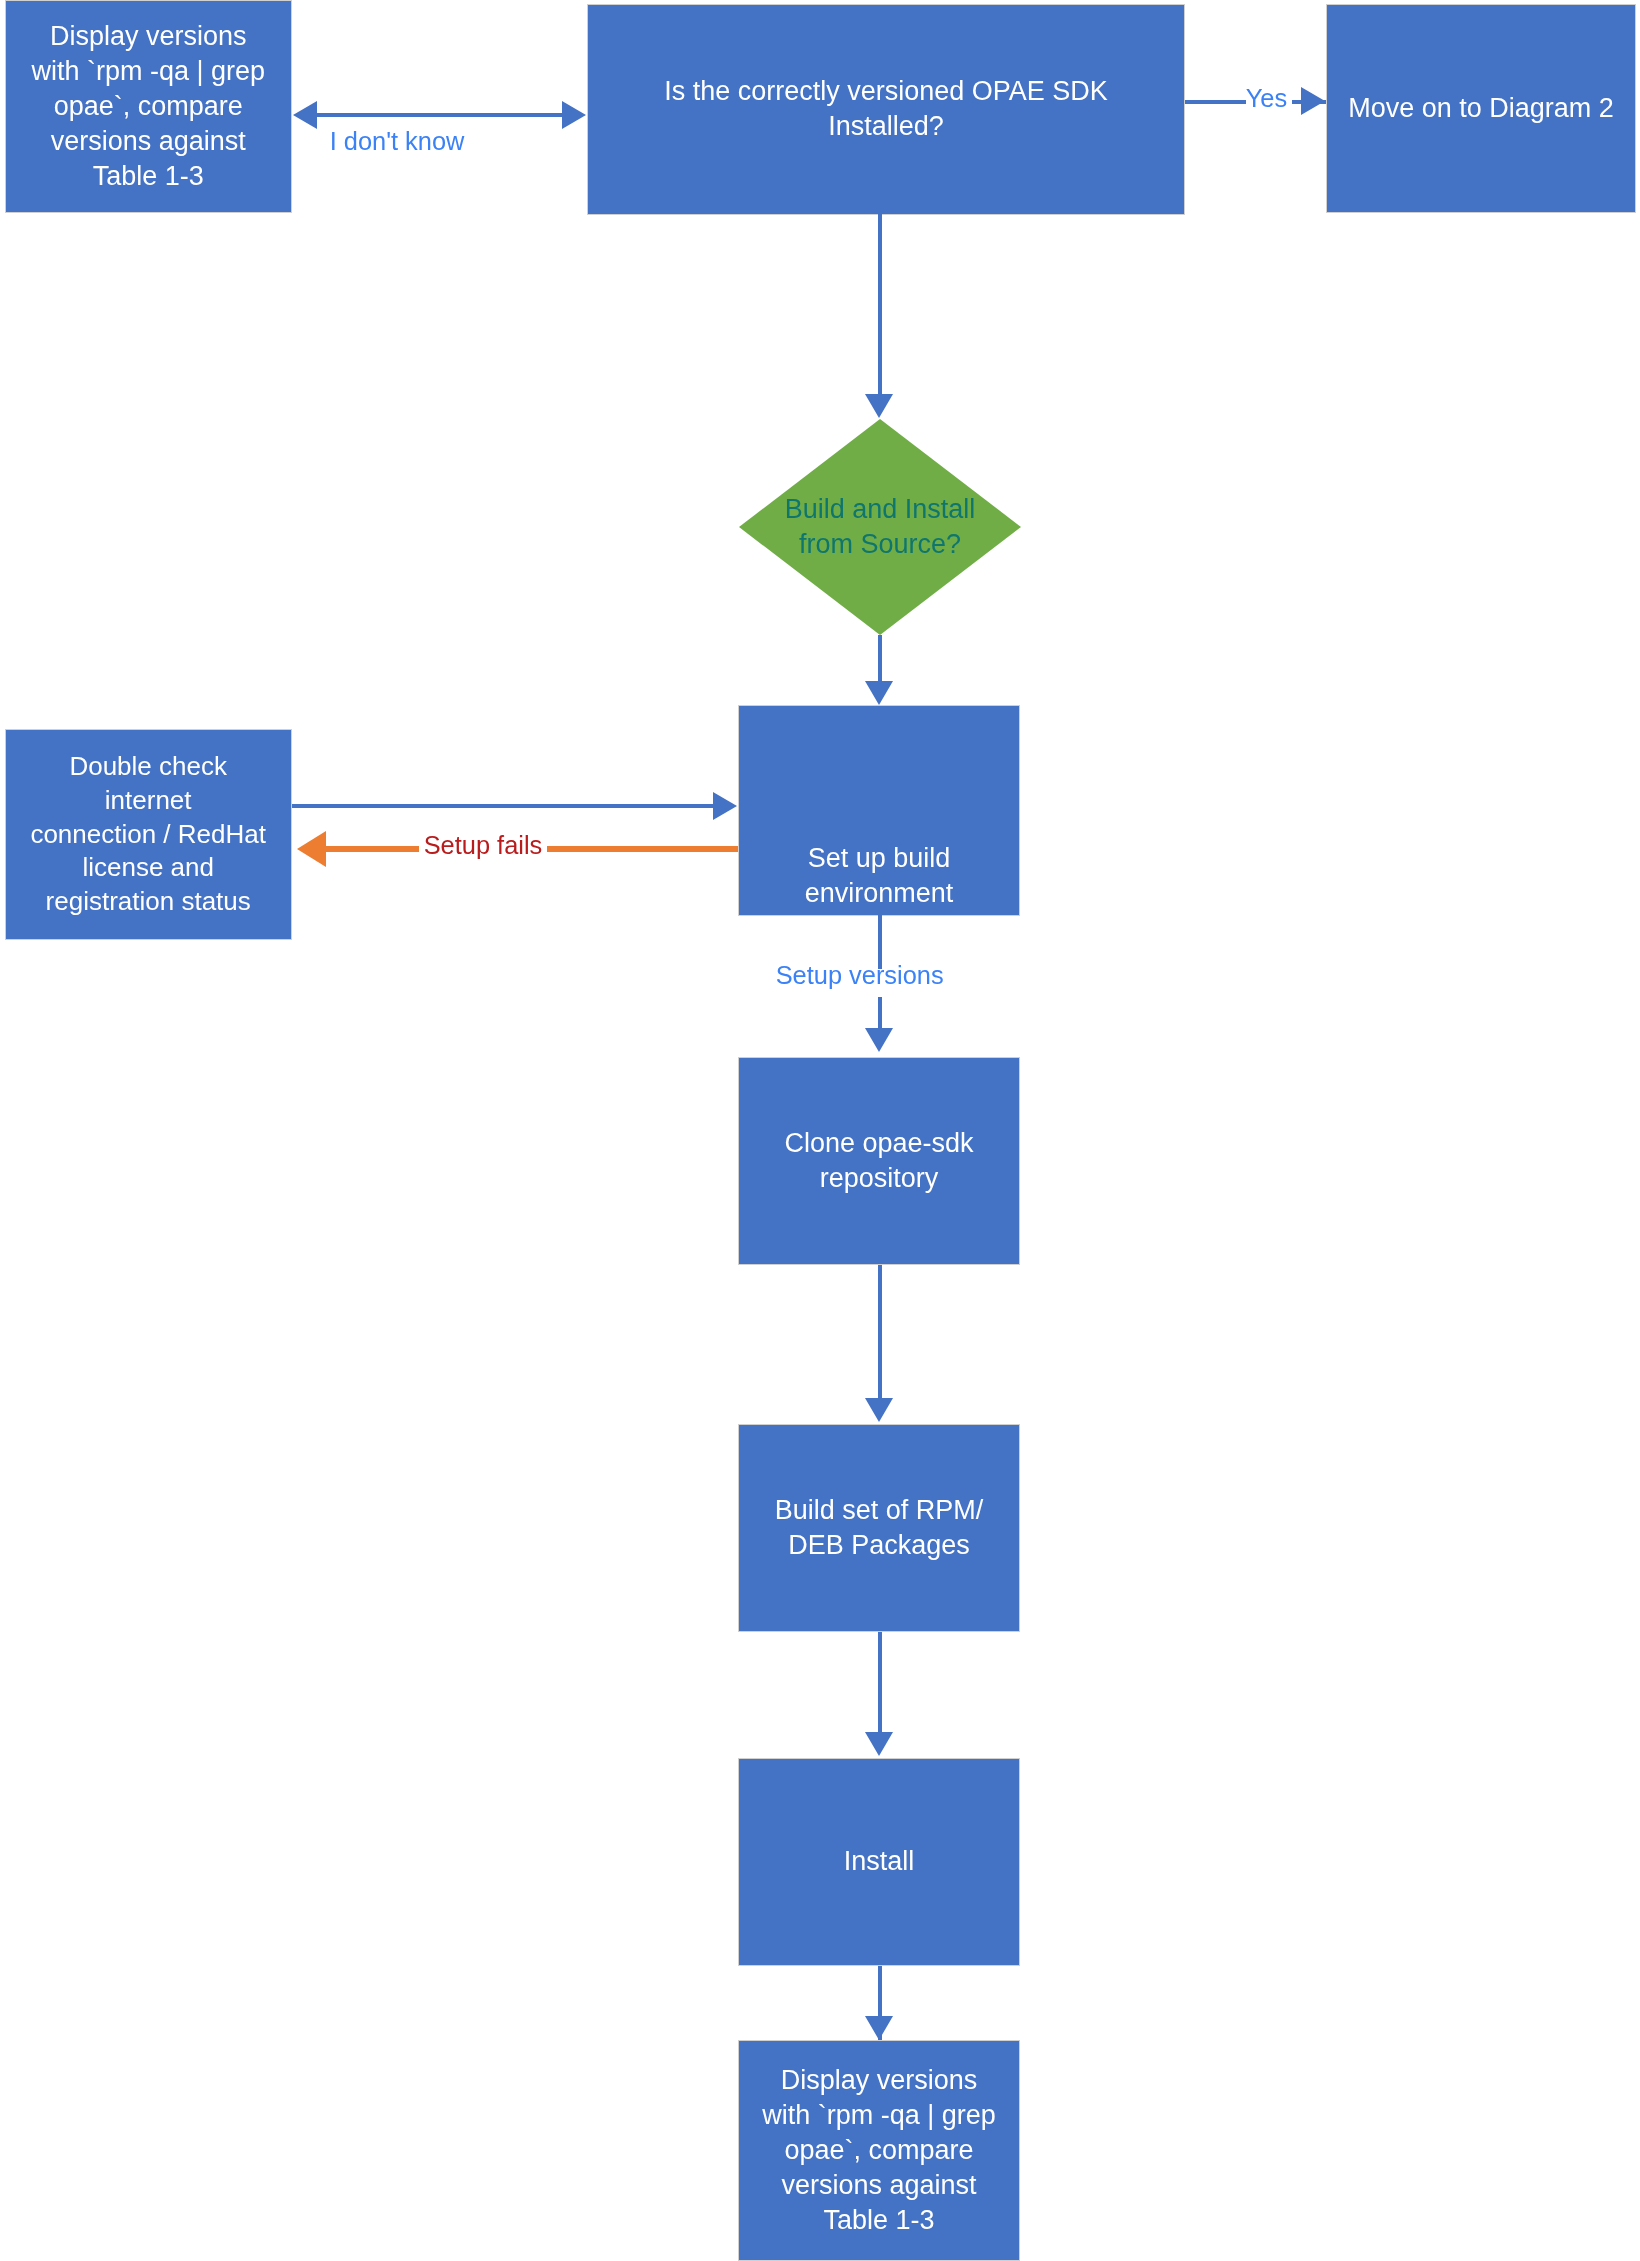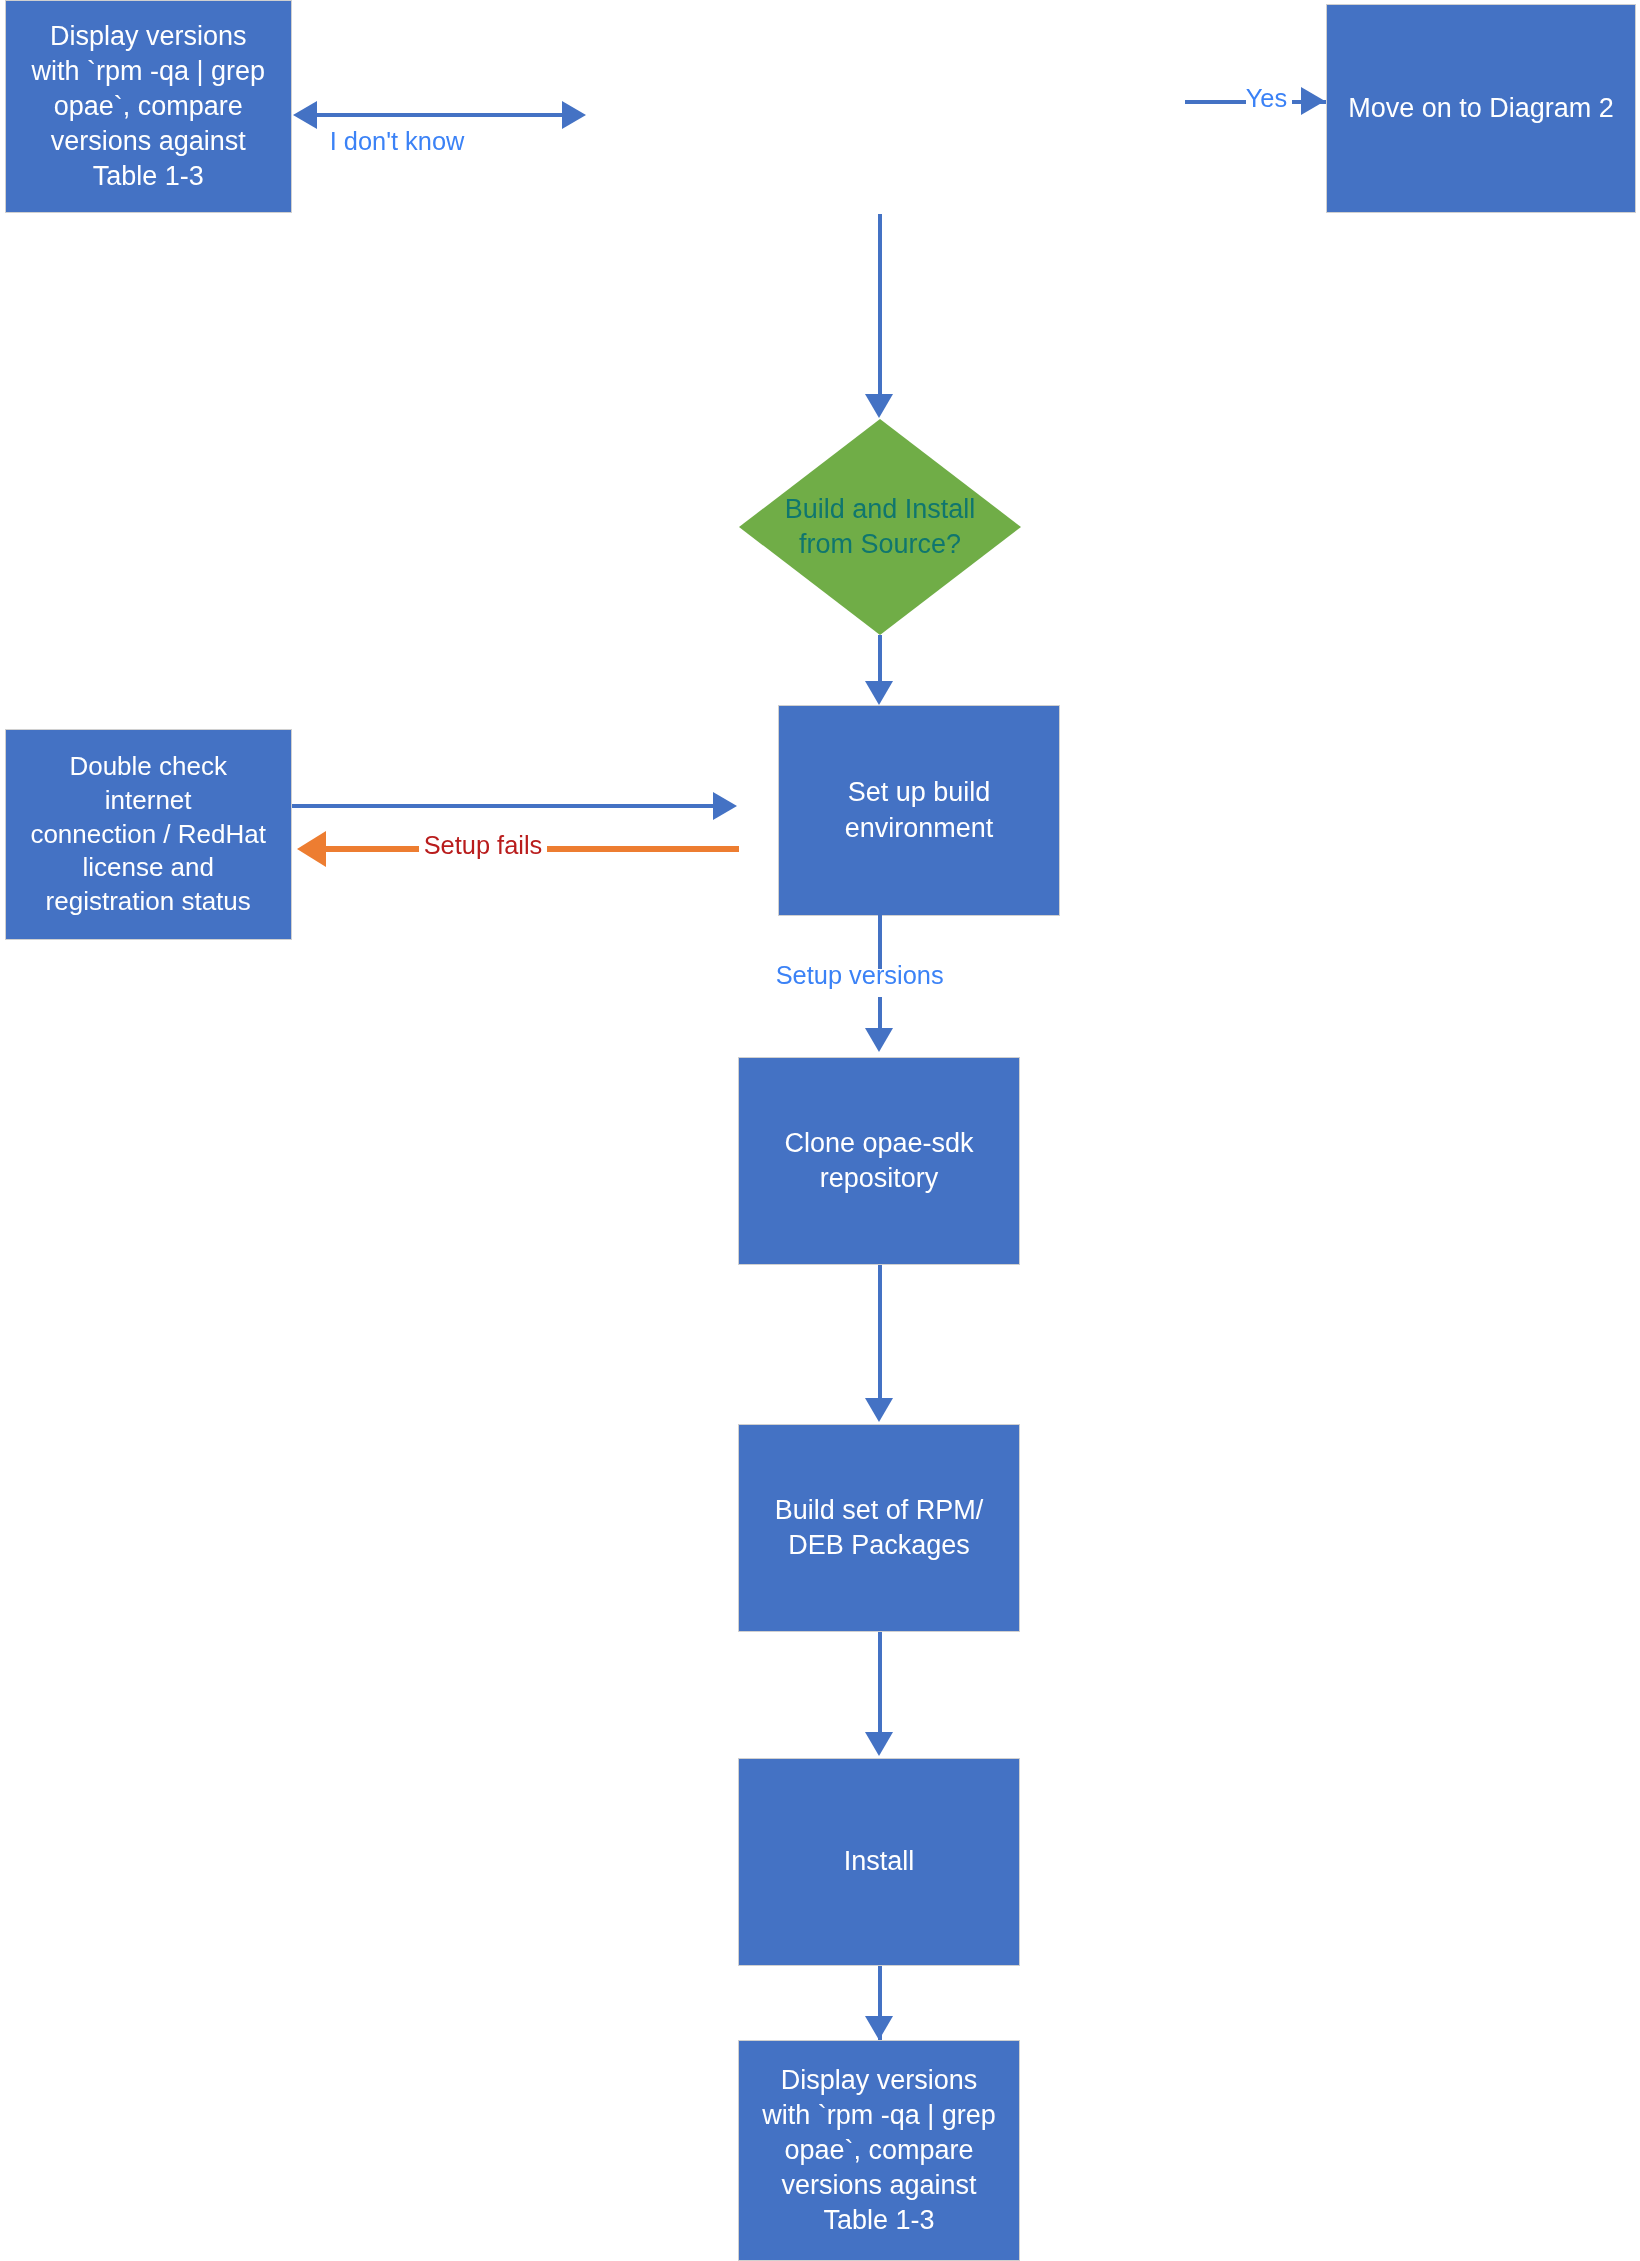--- a/index.html
+++ b/index.html
@@ -125,20 +125,24 @@
 opae`, compare
 versions against
 Table 1-3</span>
   </div>
 
   <div class="arrow-left" style="left:293px; top:101px;"></div>
   <div class="edge-line-h" style="left:315px; top:113px; width:249px;"></div>
   <div class="arrow-right" style="left:562px; top:101px;"></div>
   <div class="edge-label nobg" style="left:325px; top:129px;">I don't know</div>
 
+  <div class="node proc" style="left:587px; top:3.8px; width:598px; height:211px;">
+    <span class="txt">Is the correctly versioned OPAE SDK
+Installed?</span>
+  </div>
 
   <div class="edge-line-h" style="left:1185px; top:100px; width:61px;"></div>
   <div class="edge-label nobg" style="left:1241px; top:86px;">Yes</div>
   <div class="edge-line-h" style="left:1292px; top:100px; width:34px;"></div>
   <div class="arrow-right" style="left:1301px; top:87px;"></div>
 
   <div class="node proc" style="left:1326px; top:3.8px; width:310px; height:209px;">
     <span class="txt">Move on to Diagram 2</span>
   </div>
 
@@ -162,21 +166,21 @@
 registration status</span>
   </div>
 
   <div class="edge-line-h" style="left:292px; top:804px; width:423px;"></div>
   <div class="arrow-right" style="left:713px; top:792px;"></div>
 
   <div class="arrow-left orange" style="left:297px; top:831px;"></div>
   <div class="edge-line-h orange" style="left:325px; top:846px; width:414px;"></div>
   <div class="edge-label orange" style="left:419px; top:833px;">Setup fails</div>
 
-  <div class="node proc" style="left:778px; top:705px; width:282px; height:211px;">
+  <div class="node proc" style="left:738px; top:705px; width:282px; height:211px;align-items:flex-end;">
     <span class="txt">Set up build
 environment</span>
   </div>
 
   <div class="edge-line-v" style="left:878px; top:915px; height:54px;"></div>
   <div class="edge-label nobg" style="left:771px; top:963px;">Setup versions</div>
   <div class="edge-line-v" style="left:878px; top:997px; height:32px;"></div>
   <div class="arrow-down" style="left:865px; top:1028px;"></div>
 
   <div class="node proc" style="left:738px; top:1057px; width:282px; height:208px;">

